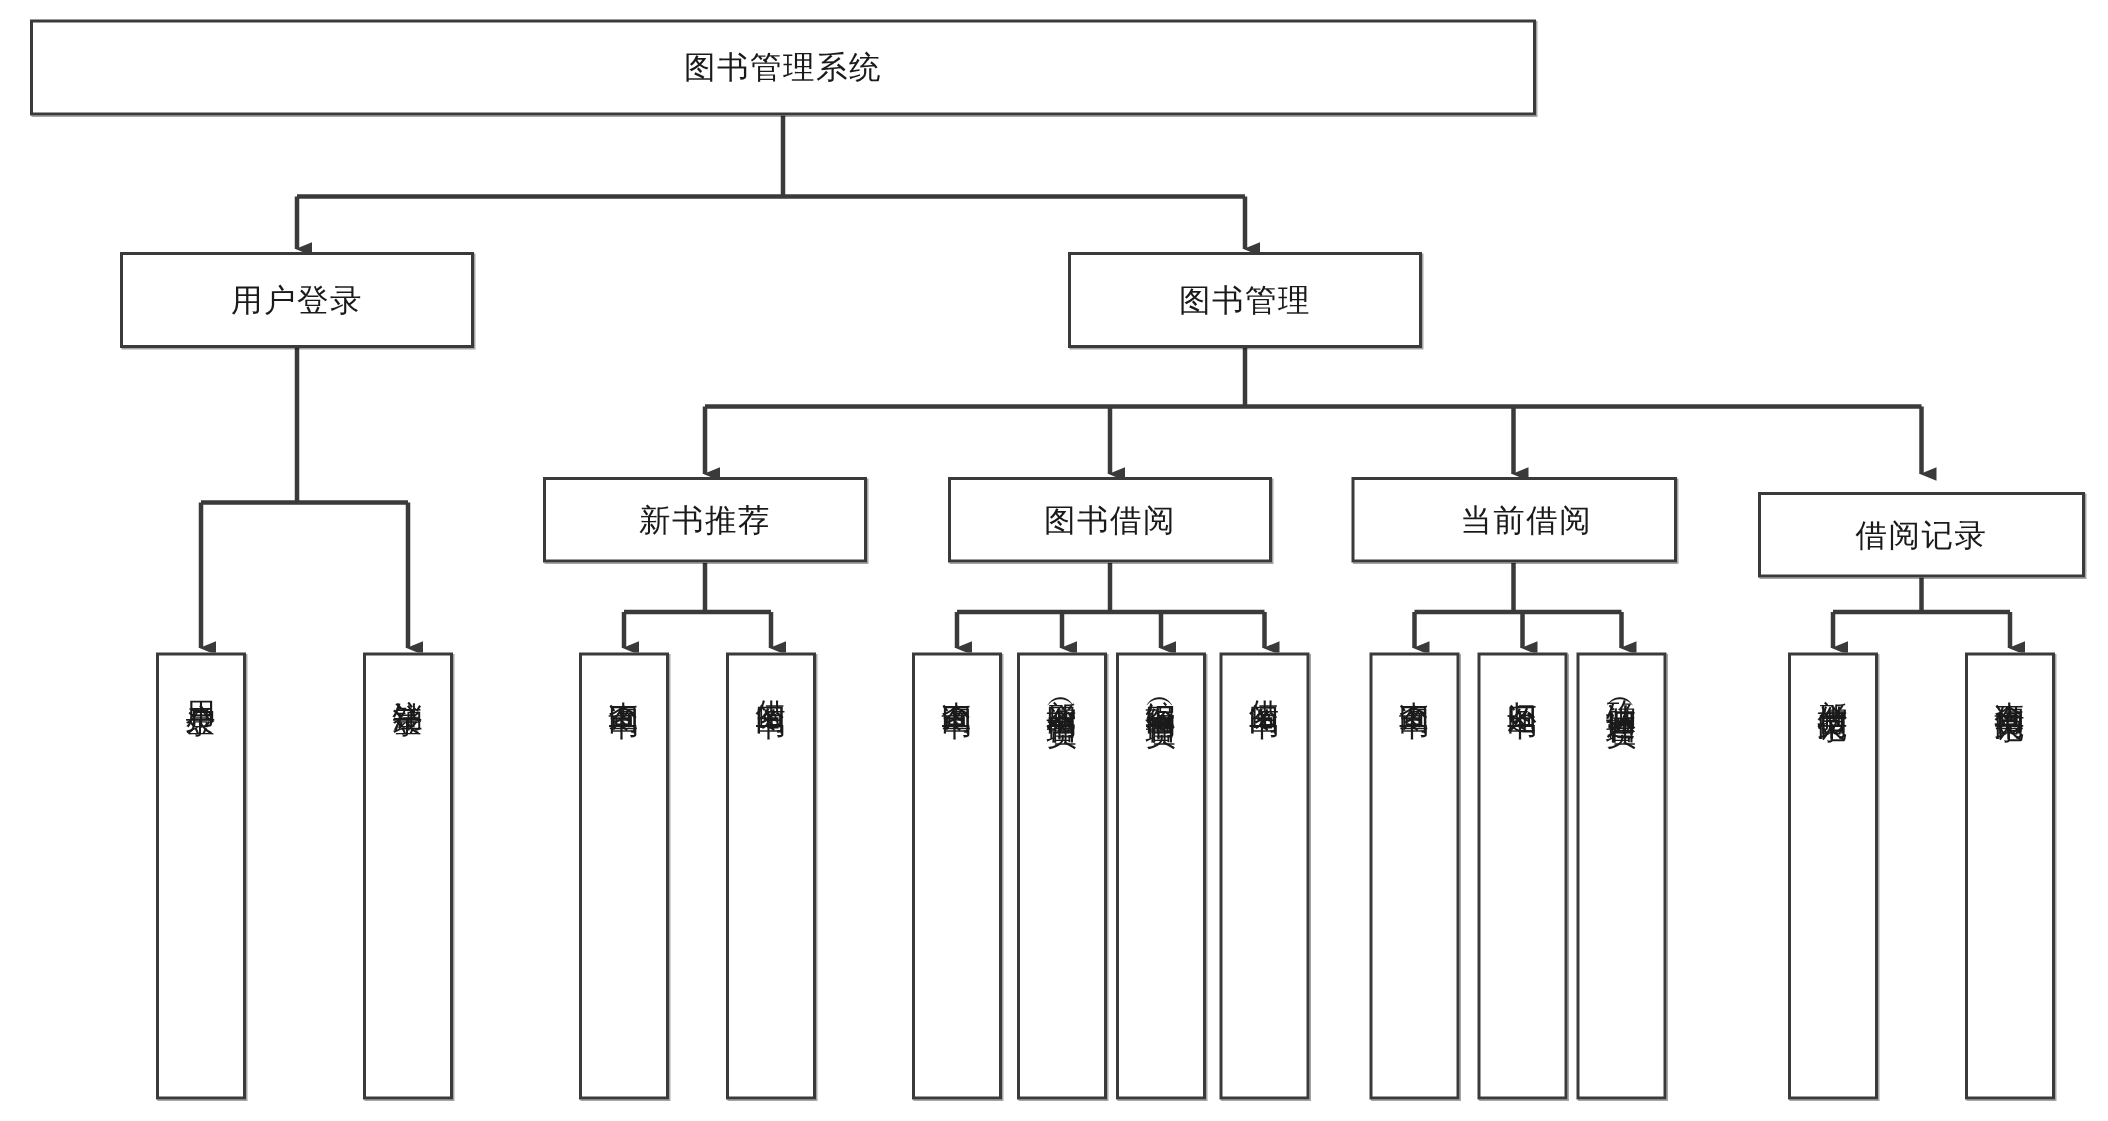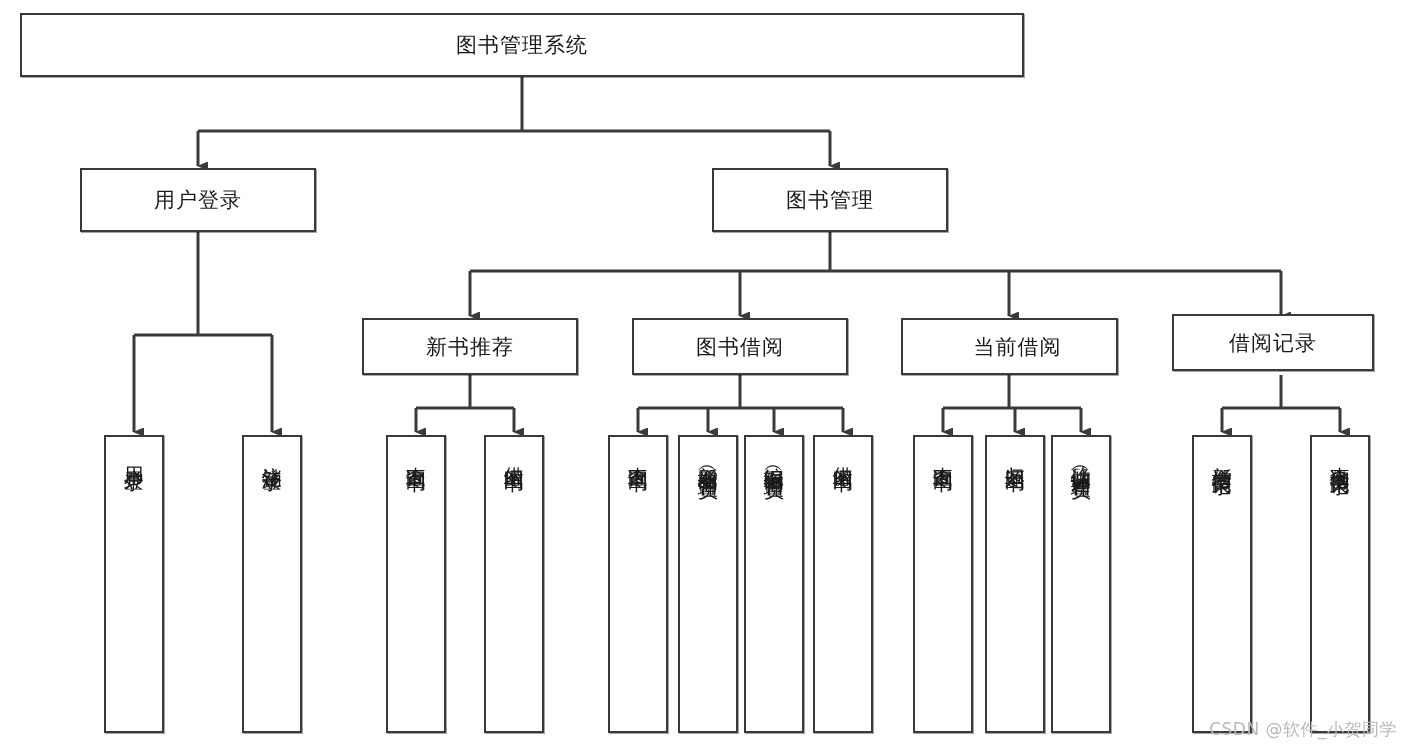--- a/index.html
+++ b/index.html
@@ -132,21 +132,21 @@
 
   <div class="node h-node" id="node-l3-1" style="left: 632px; top: 318px; width: 216px; height: 57px;">
     <span>图书借阅</span>
   </div>
   <div class="node h-node" id="node-l3-0" style="left: 362px; top: 318px; width: 216px; height: 57px;">
     <span>新书推荐</span>
   </div>
   <div class="node h-node" id="node-l3-2" style="left: 901px; top: 318px; width: 217px; height: 57px; padding-left: 16px;">
     <span>当前借阅</span>
   </div>
-  <div class="node h-node" id="node-l3-3" style="left: 1172px; top: 314px; width: 202px; height: 57px;">
+  <div class="node h-node" id="node-l3-3" style="left: 1172px; top: 328px; width: 218px; height: 57px;">
     <span>借阅记录</span>
   </div>
 
   <div class="node v-node" id="node-leaf-0" style="left: 104px; top: 435px; width: 60px; height: 298px;">
     <span class="vlabel">用户登录</span>
   </div>
   <div class="node v-node" id="node-leaf-1" style="left: 242px; top: 435px; width: 60px; height: 298px;">
     <span class="vlabel">注销登录</span>
   </div>
   <div class="node v-node" id="node-leaf-2" style="left: 386px; top: 435px; width: 60px; height: 298px;">
@@ -176,14 +176,13 @@
   <div class="node v-node" id="node-leaf-10" style="left: 1051px; top: 435px; width: 60px; height: 298px;">
     <span class="vlabel">确认归还（管理员）</span>
   </div>
   <div class="node v-node" id="node-leaf-11" style="left: 1192px; top: 435px; width: 60px; height: 298px;">
     <span class="vlabel">新增借阅记录</span>
   </div>
   <div class="node v-node" id="node-leaf-12" style="left: 1310px; top: 435px; width: 60px; height: 298px;">
     <span class="vlabel">查询借阅记录</span>
   </div>
 
-  <div id="watermark">CSDN @软件_小贺同学</div>
 </div>
 
 </body></html>

